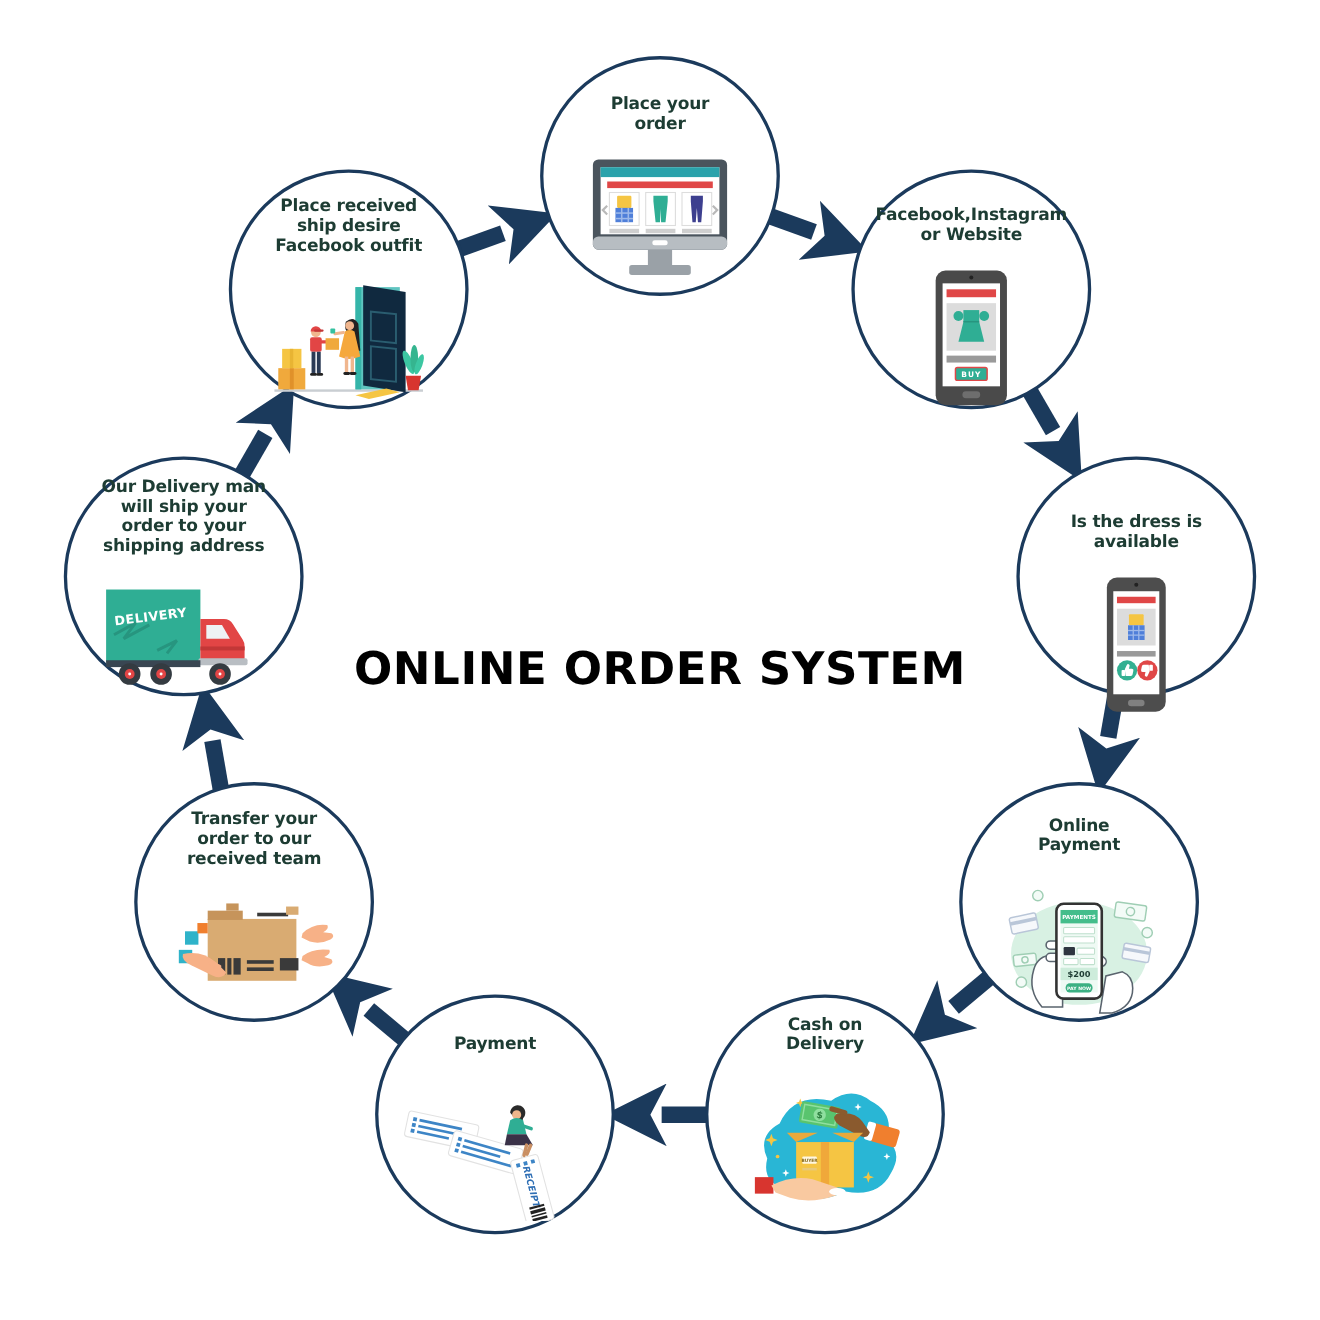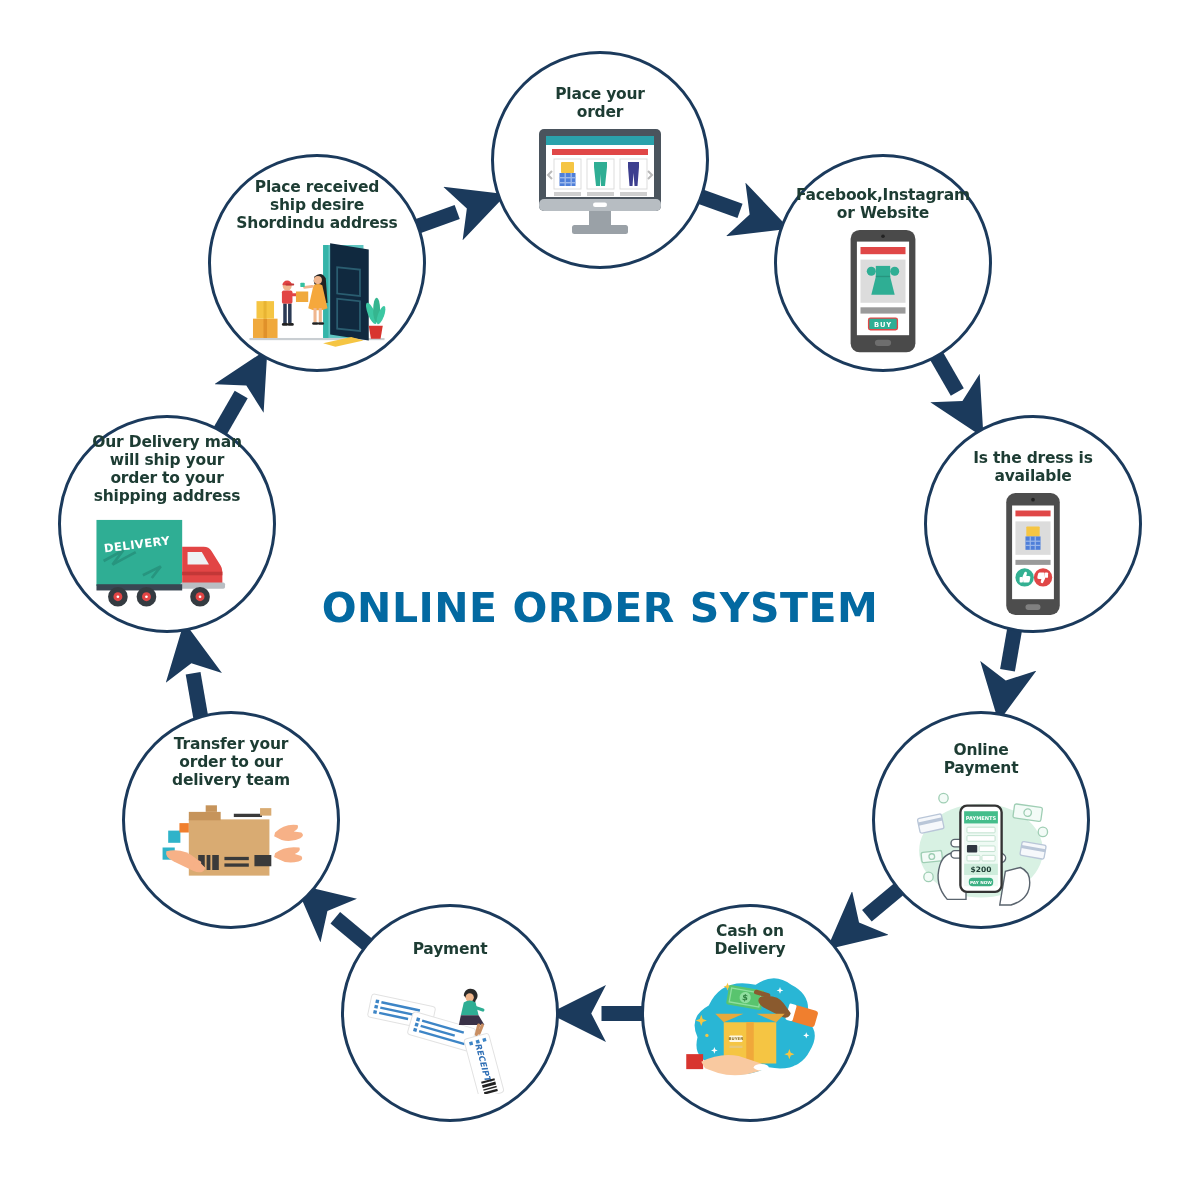--- a/index.html
+++ b/index.html
@@ -1,23 +1,23 @@
 <!DOCTYPE html>
 <html><head>
 <meta charset="utf-8">
 <style>
   html,body{margin:0;padding:0;background:#fff;}
   .canvas{position:relative;width:1200px;height:1200px;background:#fff;overflow:hidden;
           font-family:"DejaVu Sans","Liberation Sans",sans-serif;}
   .arrows{position:absolute;left:0;top:0;width:1200px;height:1200px;}
   .title{position:absolute;left:0;right:0;top:584px;margin:0;text-align:center;
-         font-size:41px;font-weight:bold;letter-spacing:0.5px;color:#0369a1;}
+         font-size:41px;font-weight:bold;letter-spacing:0.5px;color:#000000;}
   .node{position:absolute;width:218px;height:218px;box-sizing:border-box;
         border:3.5px solid #1b3a5c;border-radius:50%;background:#fff;
-        display:flex;flex-direction:column;align-items:center;}
+        display:flex;flex-direction:column;align-items:center;gap:16px;}
   .node-label{font-weight:bold;font-size:15.5px;line-height:1.16;color:#1d3c33;
               text-align:center;letter-spacing:-0.2px;white-space:nowrap;}
   .illus{margin-top:5px;flex:0 0 auto;}
   svg text{font-family:"DejaVu Sans","Liberation Sans",sans-serif;}
 </style>
 </head>
 <body>
 
 <div class="canvas">
 
@@ -100,21 +100,21 @@
         <rect x="52" y="53" width="16" height="1.5" fill="#27957f"></rect>
       </g>
       <rect x="35" y="88" width="50" height="7" fill="#9a9a9a"></rect>
       <rect x="44" y="100" width="32" height="13" rx="2" fill="#2fae94" stroke="#e04747" stroke-width="1.5"></rect>
       <text x="60" y="110" text-anchor="middle" font-size="7.5" font-weight="bold" letter-spacing="1" fill="#ffffff">BUY</text>
       <rect x="51" y="124" width="18" height="7" rx="3.5" fill="#6e6e6e"></rect>
     </svg>
   </div>
 
   <div class="node" style="left:924px;top:415px">
-    <div class="node-label" style="margin-top:32px">
+    <div class="node-label" style="margin-top:48px">
       <div>Is the dress is</div>
       <div>available</div>
     </div>
     <svg class="illus" width="92" height="126" viewBox="0 0 110 150">
       <rect x="23" y="2" width="64" height="146" rx="11" fill="#4d4d4d"></rect>
       <circle cx="55" cy="10" r="2.2" fill="#222222"></circle>
       <rect x="30" y="17" width="50" height="112" fill="#ffffff"></rect>
       <rect x="34" y="23" width="42" height="7" fill="#e04747"></rect>
       <rect x="34" y="36" width="42" height="40" fill="#dcdcdc"></rect>
       <g>
@@ -297,21 +297,21 @@
         <rect x="17" y="34" width="3.2" height="13" rx="1.6" fill="#c98f63" transform="rotate(14 17 34)"></rect>
         <rect x="21" y="34" width="3.2" height="12" rx="1.6" fill="#c98f63" transform="rotate(22 21 34)"></rect>
       </g>
     </svg>
   </div>
 
   <div class="node" style="left:122px;top:711px">
     <div class="node-label" style="margin-top:22px">
       <div>Transfer your</div>
       <div>order to our</div>
-      <div>delivery team</div>
+      <div>received team</div>
     </div>
     <svg class="illus" width="160" height="105" viewBox="0 0 170 112">
       <rect x="40" y="26" width="86" height="60" fill="#d9ab72"></rect>
       <rect x="40" y="18" width="34" height="9" fill="#c6945b"></rect>
       <rect x="58" y="11" width="12" height="7" fill="#c6945b"></rect>
       <rect x="88" y="20" width="30" height="3.5" fill="#3a3a3a"></rect>
       <rect x="116" y="14" width="12" height="8" fill="#d9ab72"></rect>
       <g fill="#3a3a3a">
         <rect x="50" y="64" width="7" height="16"></rect>
           <rect x="59" y="64" width="4" height="16"></rect>
@@ -363,21 +363,21 @@
           <circle cx="122" cy="96" r="5" fill="#e24545"></circle>
           <circle cx="122" cy="96" r="1.5" fill="#ffffff"></circle>
       </g>
     </svg>
   </div>
 
   <div class="node" style="left:208px;top:154px">
     <div class="node-label" style="margin-top:22px">
       <div>Place received</div>
       <div>ship desire</div>
-      <div>Shordindu address</div>
+      <div>Facebook outfit</div>
     </div>
     <svg class="illus" width="150" height="114" viewBox="0 0 170 130">
       <rect x="8" y="114" width="154" height="2.5" fill="#c9ced2"></rect>
       <g>
         <rect x="92" y="8" width="46" height="106" fill="#5fc4c0"></rect>
         <rect x="92" y="8" width="6" height="106" fill="#35b5a9"></rect>
         <path d="M100,6 l44,7 v104 l-44,-7 z" fill="#10293f"></path>
         <rect x="108" y="22" width="26" height="30" fill="none" stroke="#2a5d70" stroke-width="2" transform="skewY(6)"></rect>
         <rect x="108" y="58" width="26" height="34" fill="none" stroke="#2a5d70" stroke-width="2" transform="skewY(6)"></rect>
       </g>

